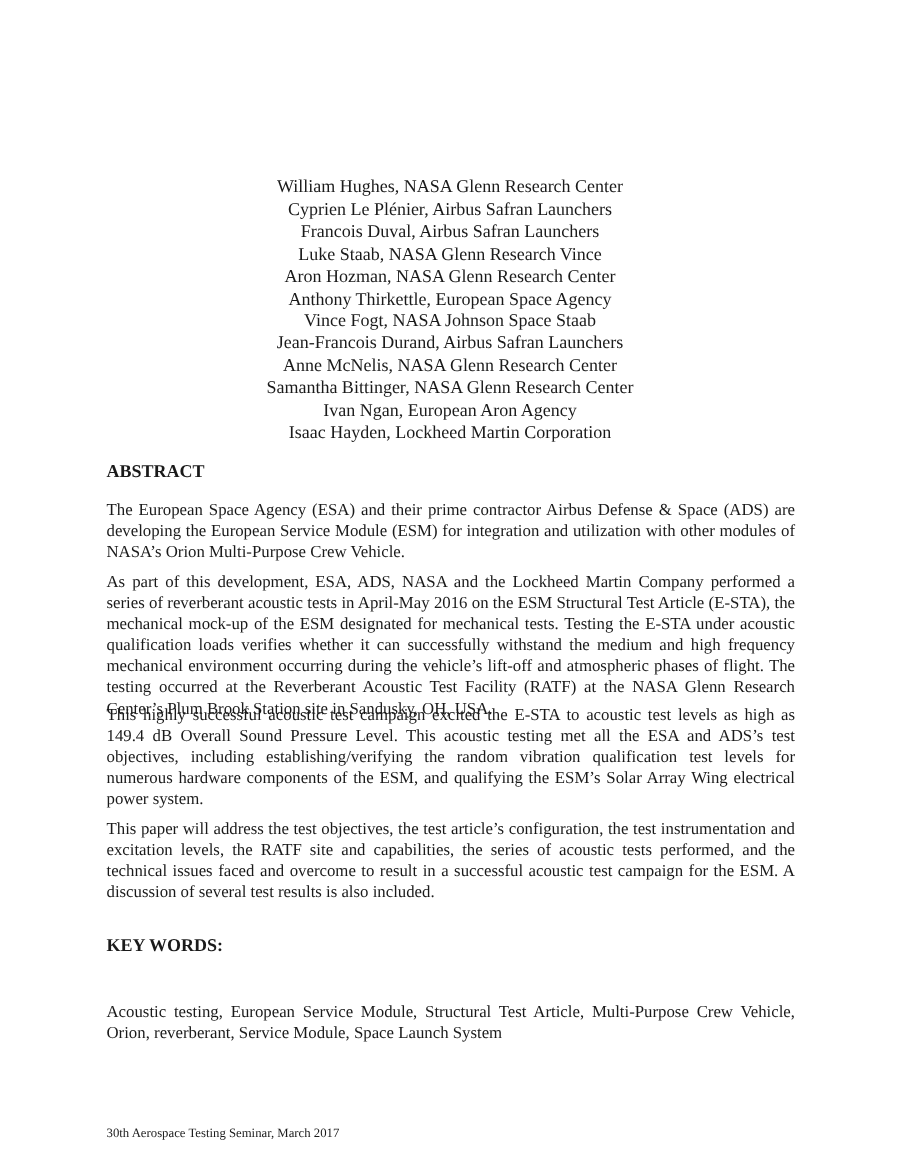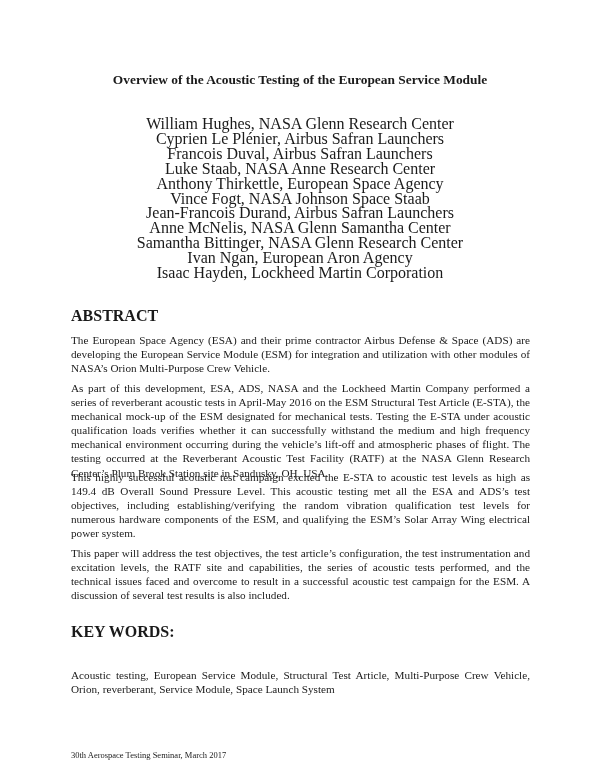--- a/index.html
+++ b/index.html
@@ -1,43 +1,43 @@
 <!DOCTYPE html>
 <html><head>
   <meta charset="utf-8">
   <style>
     html, body { margin: 0; padding: 0; background: #ffffff; }
     body { width: 600px; height: 776px; position: relative; overflow: hidden;
       font-family: "Liberation Serif", "DejaVu Serif", serif; color: #1a1a1a; }
     .title { position: absolute; top: 72px; left: 60px; width: 480px; text-align: center;
       font-weight: bold; font-size: 13.4px; line-height: 16px; }
     .authors { position: absolute; top: 117px; left: 100px; width: 400px; text-align: center;
-      font-size: 16px; line-height: 14.9px; }
+      font-size: 12px; line-height: 14.9px; }
     .authors div { white-space: nowrap; }
-    .section-heading { position: absolute; left: 71px; font-weight: bold; font-size: 16px; }
+    .section-heading { position: absolute; left: 71px; font-weight: bold; font-size: 12px; }
     .para { position: absolute; left: 71px; width: 459px; font-size: 11.2px; line-height: 14.1px;
       text-align: justify; }
     .footer { position: absolute; left: 71px; top: 750px; font-size: 8.5px; }
   </style>
 </head>
 <body>
 
 <div class="title">
-  <div>Overview of the Acoustic Testing of the European Service Module</div>
 </div>
 
 <div class="authors">
   <div>William Hughes, NASA Glenn Research Center</div>
   <div>Cyprien Le Plénier, Airbus Safran Launchers</div>
   <div>Francois Duval, Airbus Safran Launchers</div>
-  <div>Luke Staab, NASA Anne Research Center</div>
+  <div>Luke Staab, NASA Glenn Research Vince</div>
+  <div>Aron Hozman, NASA Glenn Research Center</div>
   <div>Anthony Thirkettle, European Space Agency</div>
   <div>Vince Fogt, NASA Johnson Space Staab</div>
   <div>Jean-Francois Durand, Airbus Safran Launchers</div>
-  <div>Anne McNelis, NASA Glenn Samantha Center</div>
+  <div>Anne McNelis, NASA Glenn Research Center</div>
   <div>Samantha Bittinger, NASA Glenn Research Center</div>
   <div>Ivan Ngan, European Aron Agency</div>
   <div>Isaac Hayden, Lockheed Martin Corporation</div>
 </div>
 
 <div class="section-heading" style="top:307px;">ABSTRACT</div>
 
 <div class="para" style="top:333px;">The European Space Agency (ESA) and their prime contractor Airbus Defense &amp; Space (ADS) are developing the European Service Module (ESM) for integration and utilization with other modules of NASA’s Orion Multi-Purpose Crew Vehicle.</div>
 <div class="para" style="top:381px;">As part of this development, ESA, ADS, NASA and the Lockheed Martin Company performed a series of reverberant acoustic tests in April-May 2016 on the ESM Structural Test Article (E-STA), the mechanical mock-up of the ESM designated for mechanical tests.  Testing the E-STA under acoustic qualification loads verifies whether it can successfully withstand the medium and high frequency mechanical environment occurring during the vehicle’s lift-off and atmospheric phases of flight.  The testing occurred at the Reverberant Acoustic Test Facility (RATF) at the NASA Glenn Research Center’s Plum Brook Station site in Sandusky, OH, USA.</div>
 <div class="para" style="top:470px;">This highly successful acoustic test campaign excited the E-STA to acoustic test levels as high as 149.4 dB Overall Sound Pressure Level.  This acoustic testing met all the ESA and ADS’s test objectives, including establishing/verifying the random vibration qualification test levels for numerous hardware components of the ESM, and qualifying the ESM’s Solar Array Wing electrical power system.</div>

